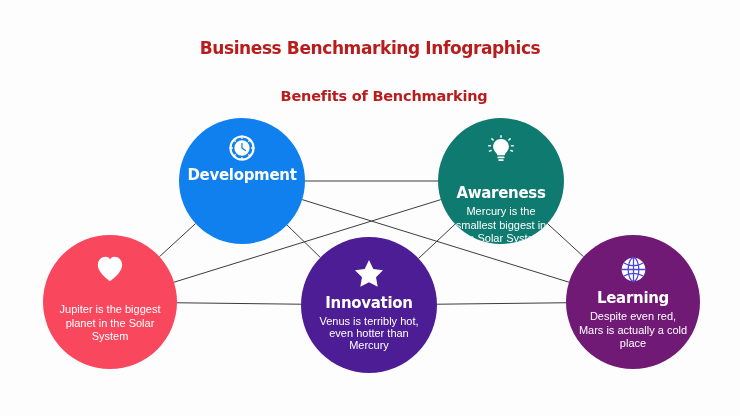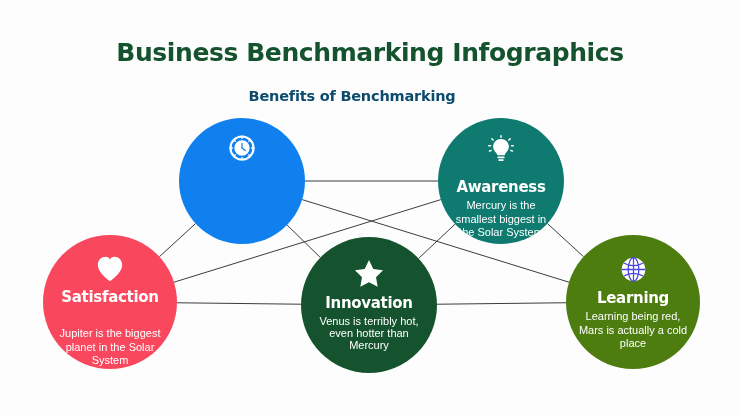--- a/index.html
+++ b/index.html
@@ -21,35 +21,36 @@
     background: #fdfdfd;
   }
   .title {
     position: absolute;
     left: 0;
     top: 38px;
     width: 740px;
     text-align: center;
     font-family: "DejaVu Sans", sans-serif;
     font-weight: bold;
-    font-size: 25px;
+    font-size: 17px;
     letter-spacing: -0.4px;
-    color: #14532d;
+    color: #b91c1c;
   }
   .subtitle {
     position: absolute;
     left: 0;
     top: 88px;
     width: 704px;
     text-align: center;
     font-family: "DejaVu Sans", sans-serif;
     font-weight: bold;
     font-size: 14.5px;
     letter-spacing: -0.2px;
-    color: #0c4a6e;
+    color: #b91c1c;
+    padding-left: 32px;
   }
   #lines {
     position: absolute;
     left: 0;
     top: 0;
     width: 740px;
     height: 416px;
   }
   .node {
     position: absolute;
@@ -98,21 +99,21 @@
     left: 301px; top: 237px; width: 136px; height: 136px;
     padding-top: 22px;
   }
   #node-innovation .node-title { font-size: 15px; margin-top: 6px; }
   #node-innovation .node-desc  { font-size: 11px; line-height: 12px; margin-top: 3px; width: 106px; }
 
   #node-awareness {
     left: 438px; top: 118px; width: 126px; height: 126px;
     padding-top: 17px;
   }
-  #node-awareness .node-title { font-size: 15px; margin-top: 15px; }
+  #node-awareness .node-title { font-size: 15px; margin-top: 21px; }
   #node-awareness .node-desc  { font-size: 11px; line-height: 13.5px; margin-top: 3px; width: 106px; }
 
   #node-learning {
     left: 566px; top: 235px; width: 134px; height: 134px;
     padding-top: 21px;
   }
   #node-learning .node-title { font-size: 15px; margin-top: 6px; }
   #node-learning .node-desc  { font-size: 11px; line-height: 13.5px; margin-top: 3px; width: 110px; }
 </style>
 </head>
@@ -134,21 +135,20 @@
       <line x1="436.99560992930236" y1="304.22732261443974" x2="566.0043255108344" y2="302.76131448283144" stroke="#3c3c3c" stroke-width="1"></line>
       <line x1="547.4407108326467" y1="223.57065159659282" x2="583.6106726065503" y2="256.7264498893378" stroke="#3c3c3c" stroke-width="1"></line>
     </svg>
 
   <div class="node" id="node-satisfaction" style="background: rgb(249, 72, 94);">
     <span class="icon">
       <svg width="28" height="26" viewBox="0 0 32 30">
         <path d="M16 29 C16 29 2 19.5 2 10.3 C2 4.9 6.1 1 11 1 C13.6 1 15 2.3 16 3.9 C17 2.3 18.4 1 21 1 C25.9 1 30 4.9 30 10.3 C30 19.5 16 29 16 29 Z" fill="#ffffff"></path>
       </svg>
     </span>
-    <div class="node-title">Satisfaction</div>
     <div class="node-desc">Jupiter is the biggest planet in the Solar System</div>
   </div>
 
   <div class="node" id="node-development" style="background: rgb(16, 128, 239);">
     <span class="icon">
       <svg width="26" height="26" viewBox="0 0 32 32">
         <circle cx="16" cy="16" r="14.2" fill="none" stroke="#ffffff" stroke-width="2.6"></circle>
         <circle cx="16" cy="16" r="9.4" fill="#ffffff"></circle>
         <g stroke="#1080ef" stroke-width="1.5" stroke-linecap="round">
           <line x1="16" y1="16" x2="16" y2="10.5"></line>
@@ -159,23 +159,24 @@
           <line x1="16" y1="27.8" x2="16" y2="30.8"></line>
           <line x1="1.2" y1="16" x2="4.2" y2="16"></line>
           <line x1="27.8" y1="16" x2="30.8" y2="16"></line>
           <line x1="5.6" y1="5.6" x2="7.7" y2="7.7"></line>
           <line x1="24.3" y1="24.3" x2="26.4" y2="26.4"></line>
           <line x1="26.4" y1="5.6" x2="24.3" y2="7.7"></line>
           <line x1="7.7" y1="24.3" x2="5.6" y2="26.4"></line>
         </g>
       </svg>
     </span>
-  </div>
-
-  <div class="node" id="node-innovation" style="background: #14532d;">
+    <div class="node-title">Development</div>
+  </div>
+
+  <div class="node" id="node-innovation" style="background: #4c1d95;">
     <span class="icon">
       <svg width="30" height="29" viewBox="0 0 32 31">
         <path d="M16 1.2 L20.6 10.6 L31 12.1 L23.5 19.4 L25.3 29.7 L16 24.8 L6.7 29.7 L8.5 19.4 L1 12.1 L11.4 10.6 Z" fill="#ffffff"></path>
       </svg>
     </span>
     <div class="node-title">Innovation</div>
     <div class="node-desc">Venus is terribly hot, even hotter than Mercury</div>
   </div>
 
   <div class="node" id="node-awareness" style="background: rgb(15, 122, 112);">
@@ -192,30 +193,30 @@
           <line x1="30.0" y1="12.4" x2="28.0" y2="12.4"></line>
           <line x1="2.8" y1="18.4" x2="4.7" y2="17.7"></line>
           <line x1="29.2" y1="18.4" x2="27.3" y2="17.7"></line>
         </g>
       </svg>
     </span>
     <div class="node-title">Awareness</div>
     <div class="node-desc">Mercury is the smallest biggest in the Solar System</div>
   </div>
 
-  <div class="node" id="node-learning" style="background: #4d7c0f;">
+  <div class="node" id="node-learning" style="background: #701a75;">
     <span class="icon">
       <svg width="27" height="27" viewBox="0 0 32 32">
         <circle cx="16" cy="16" r="14" fill="#ffffff"></circle>
         <g stroke="#4a46e0" stroke-width="1.5" fill="none">
           <ellipse cx="16" cy="16" rx="6.3" ry="14"></ellipse>
           <line x1="2" y1="16" x2="30" y2="16"></line>
           <path d="M4.6 8.2 C7.8 10.2 11.7 11.3 16 11.3 C20.3 11.3 24.2 10.2 27.4 8.2"></path>
           <path d="M4.6 23.8 C7.8 21.8 11.7 20.7 16 20.7 C20.3 20.7 24.2 21.8 27.4 23.8"></path>
           <line x1="16" y1="2" x2="16" y2="30"></line>
         </g>
       </svg>
     </span>
     <div class="node-title">Learning</div>
-    <div class="node-desc">Learning being red, Mars is actually a cold place</div>
+    <div class="node-desc">Despite even red, Mars is actually a cold place</div>
   </div>
 
 </div>
 
 </body></html>

